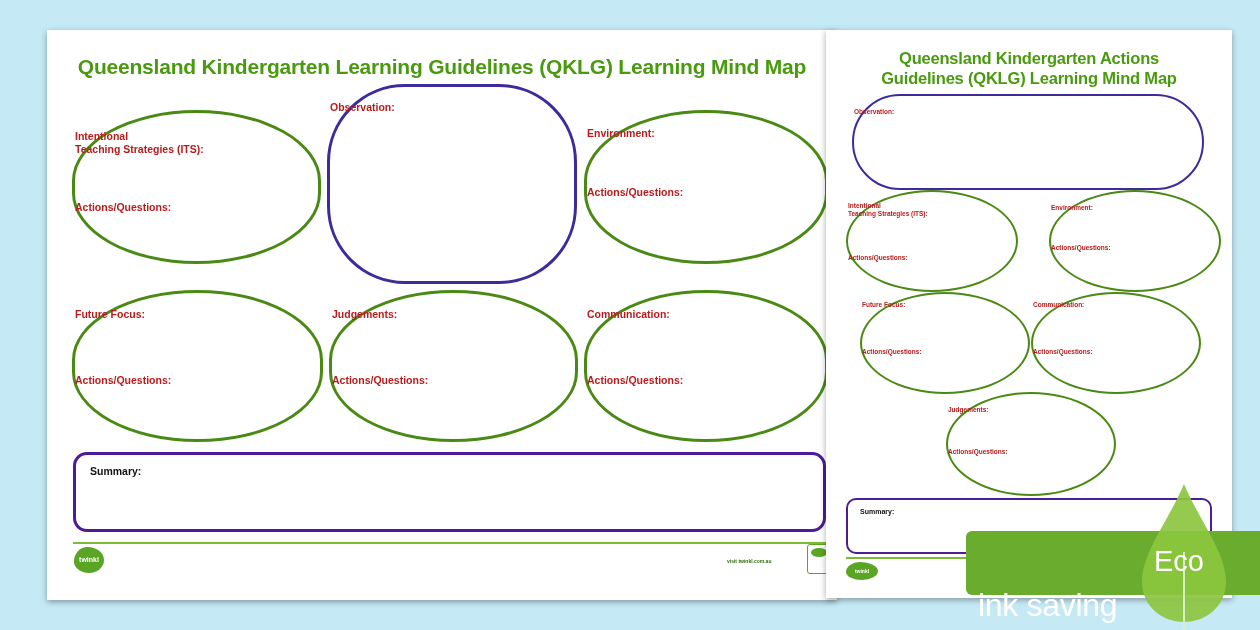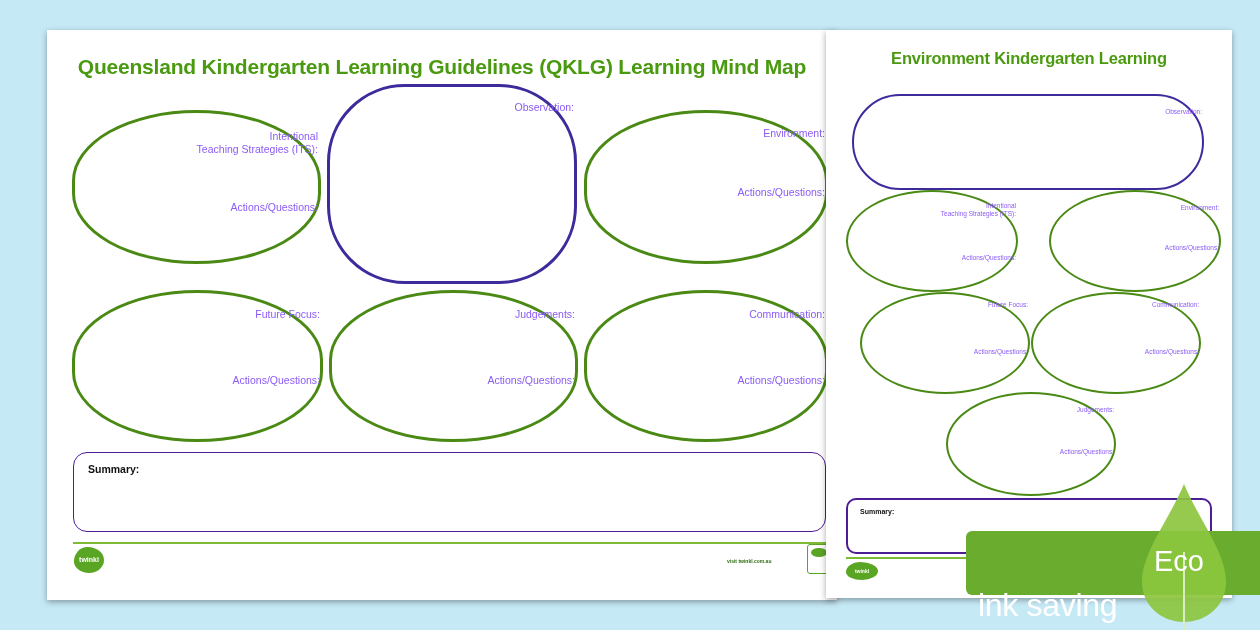--- a/index.html
+++ b/index.html
@@ -7,27 +7,27 @@
   body { background: #c6e9f6; font-family: "Liberation Sans", sans-serif; position: relative; }
 
   .sheet { position: absolute; background: #ffffff; box-shadow: 0 2px 6px rgba(0,0,0,0.35); }
   .sheet-landscape { left: 30px; top: 30px; width: 790px; height: 570px; margin-left: 17px; }
   .sheet-portrait { left: 826px; top: 30px; width: 406px; height: 568px; }
 
   .title { position: absolute; color: #4a9a10; font-weight: bold; text-align: center; letter-spacing: -0.2px; }
   .sheet-landscape .title { left: 0; width: 790px; top: 25px; font-size: 21px; }
   .sheet-portrait .title { left: 0; width: 406px; top: 18px; font-size: 16.5px; line-height: 20px; }
 
-  .bubble { position: absolute; background: #fff; border: 3px solid #4a8a14; text-align: right; color: #8b5cf6; font-weight: normal; }
+  .bubble { position: absolute; background: #fff; border: 3px solid #4a8a14; text-align: left; color: #b91c1c; font-weight: bold; }
   .bubble.purple { border-color: #3d2b9c; }
   .bubble .lbl { position: absolute; left: 0; right: 0; font-size: 10.5px; line-height: 13px; }
   .sheet-portrait .bubble { border-width: 2px; }
   .sheet-portrait .bubble .lbl { font-size: 6.5px; line-height: 8px; }
 
-  .summary { position: absolute; border: 1px solid #4c1d95; border-radius: 14px; background: #fff; }
+  .summary { position: absolute; border: 3px solid #4c1d95; border-radius: 14px; background: #fff; }
   .summary .lbl { position: absolute; left: 14px; top: 10px; font-size: 10.5px; font-weight: bold; color: #111; }
   .sheet-portrait .summary { border-width: 2px; border-radius: 10px; }
   .sheet-portrait .summary .lbl { font-size: 7px; left: 12px; top: 8px; }
 
   .rule { position: absolute; height: 2px; background: #7dbb34; }
 
   .logo { position: absolute; background: #5aa524; color: #fff; font-weight: bold; text-align: center; border-radius: 45% 55% 50% 50% / 55% 50% 50% 45%; }
   .footer-url { position: absolute; font-size: 5px; font-weight: bold; color: #2f6e10; }
   .badge { position: absolute; border: 1px solid #5aa524; border-radius: 3px; background: #fff; }
   .badge .blob { position: absolute; left: 3px; top: 3px; width: 16px; height: 9px; background: #5aa524; border-radius: 50%; }
@@ -82,21 +82,22 @@
   <div class="rule" style="left:26px;top:512px;width:753px;"></div>
   <div class="logo" style="left:27px;top:517px;width:30px;height:26px;font-size:7px;line-height:26px;">twinkl</div>
   <div class="footer-url" style="left:680px;top:528px;">visit twinkl.com.au</div>
   <div class="badge" style="left:760px;top:514px;width:22px;height:30px;">
       <div class="blob"></div>
     </div>
 </div>
 
 <div class="sheet sheet-portrait">
   <div class="title">
-    <div>Environment Kindergarten Learning</div>
+    <div>Queensland Kindergarten Actions</div>
+    <div>Guidelines (QKLG) Learning Mind Map</div>
   </div>
 
   <div class="bubble purple" style="left:26px;top:64px;width:352px;height:96px;border-radius:48px;">
     <div class="lbl" style="top:12px;">Observation:</div>
   </div>
 
   <div class="bubble" style="left:20px;top:160px;width:172px;height:102px;border-radius:50%;">
     <div class="lbl" style="top:10px;">
       <div>Intentional</div>
       <div>Teaching Strategies (ITS):</div>

